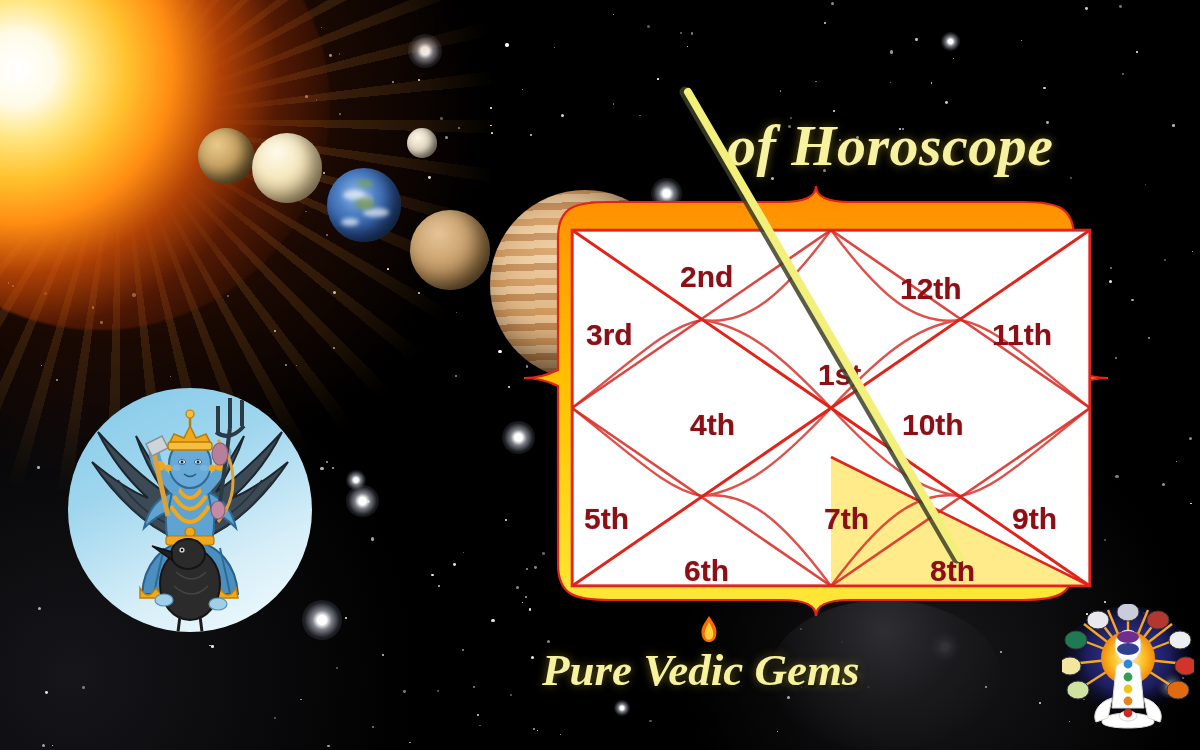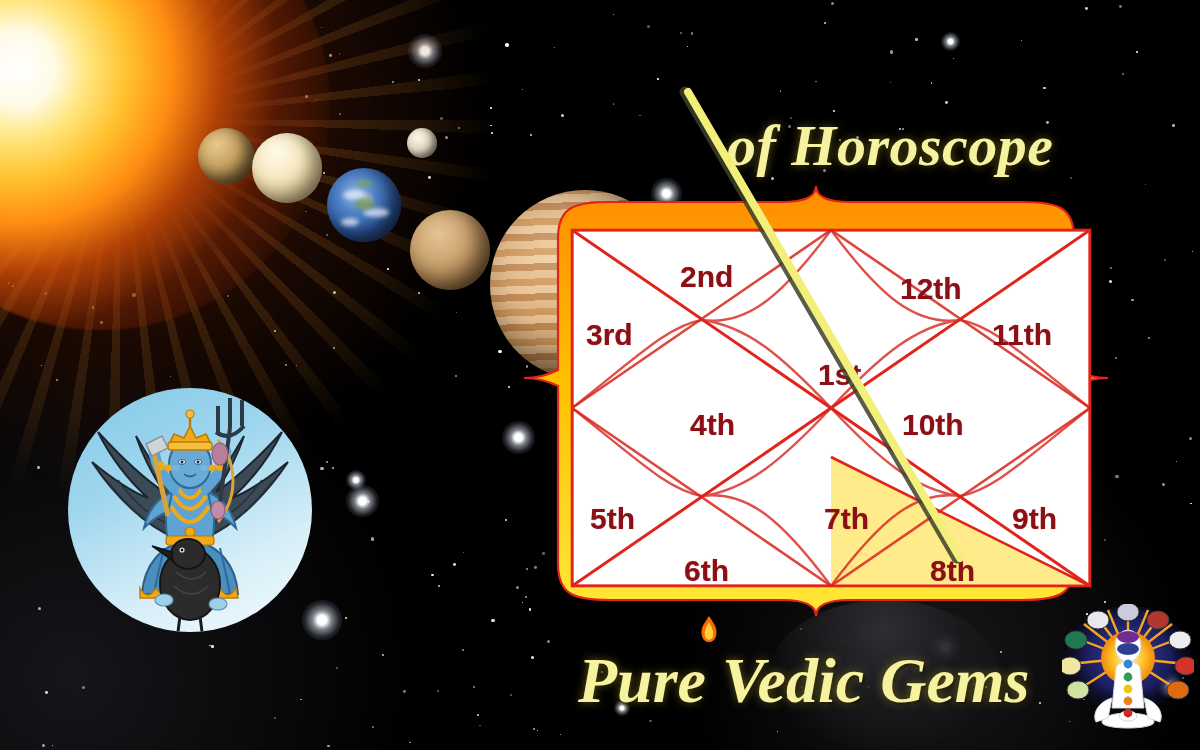--- a/index.html
+++ b/index.html
@@ -182,21 +182,21 @@
     font-style: italic;
     font-weight: bold;
     white-space: nowrap;
     text-shadow:
       0 0 10px rgba(180,160,40,.55),
       2px 2px 3px rgba(0,0,0,.9);
   }
   #title-line-1 { left: 568px; top: 8px; font-size: 58px; letter-spacing: .5px; }
   #title-line-2 { left: 727px; top: 112px; font-size: 58px; letter-spacing: .5px; }
   #lord-shani-caption { left: 73px; top: 672px; font-size: 49px; }
-  #brand-caption { left: 578px; top: 644px; font-size: 64px; }
+  #brand-caption { left: 542px; top: 644px; font-size: 45px; }
 
   
   #brand-logo {
     position: absolute;
     left: 1062px; top: 604px;
     width: 132px; height: 142px;
   }
 </style>
 </head>
 <body>
@@ -576,21 +576,21 @@
         <path d="M259 356 C 308 290, 343 260, 388 266 C 343 260, 308 230, 259 178"></path>
       </g>
 
       <polyline points="259,227 518,356" fill="none" stroke="#e2231a" stroke-width="2.6"></polyline>
     </svg>
 
     <div class="house-label" style="left:294px;top:172px;">1st</div>
     <div class="house-label" style="left:156px;top:74px;">2nd</div>
     <div class="house-label" style="left:62px;top:132px;">3rd</div>
     <div class="house-label" style="left:166px;top:222px;">4th</div>
-    <div class="house-label" style="left:66px;top:316px;">5th</div>
+    <div class="house-label" style="left:60px;top:316px;">5th</div>
     <div class="house-label" style="left:160px;top:368px;">6th</div>
     <div class="house-label" style="left:300px;top:316px;">7th</div>
     <div class="house-label" style="left:406px;top:368px;">8th</div>
     <div class="house-label" style="left:488px;top:316px;">9th</div>
     <div class="house-label" style="left:378px;top:222px;">10th</div>
     <div class="house-label" style="left:468px;top:132px;">11th</div>
     <div class="house-label" style="left:376px;top:74px;margin-top:12px;">12th</div>
   </div>
 
   <svg id="pointer-line" viewBox="0 0 1200 750">

